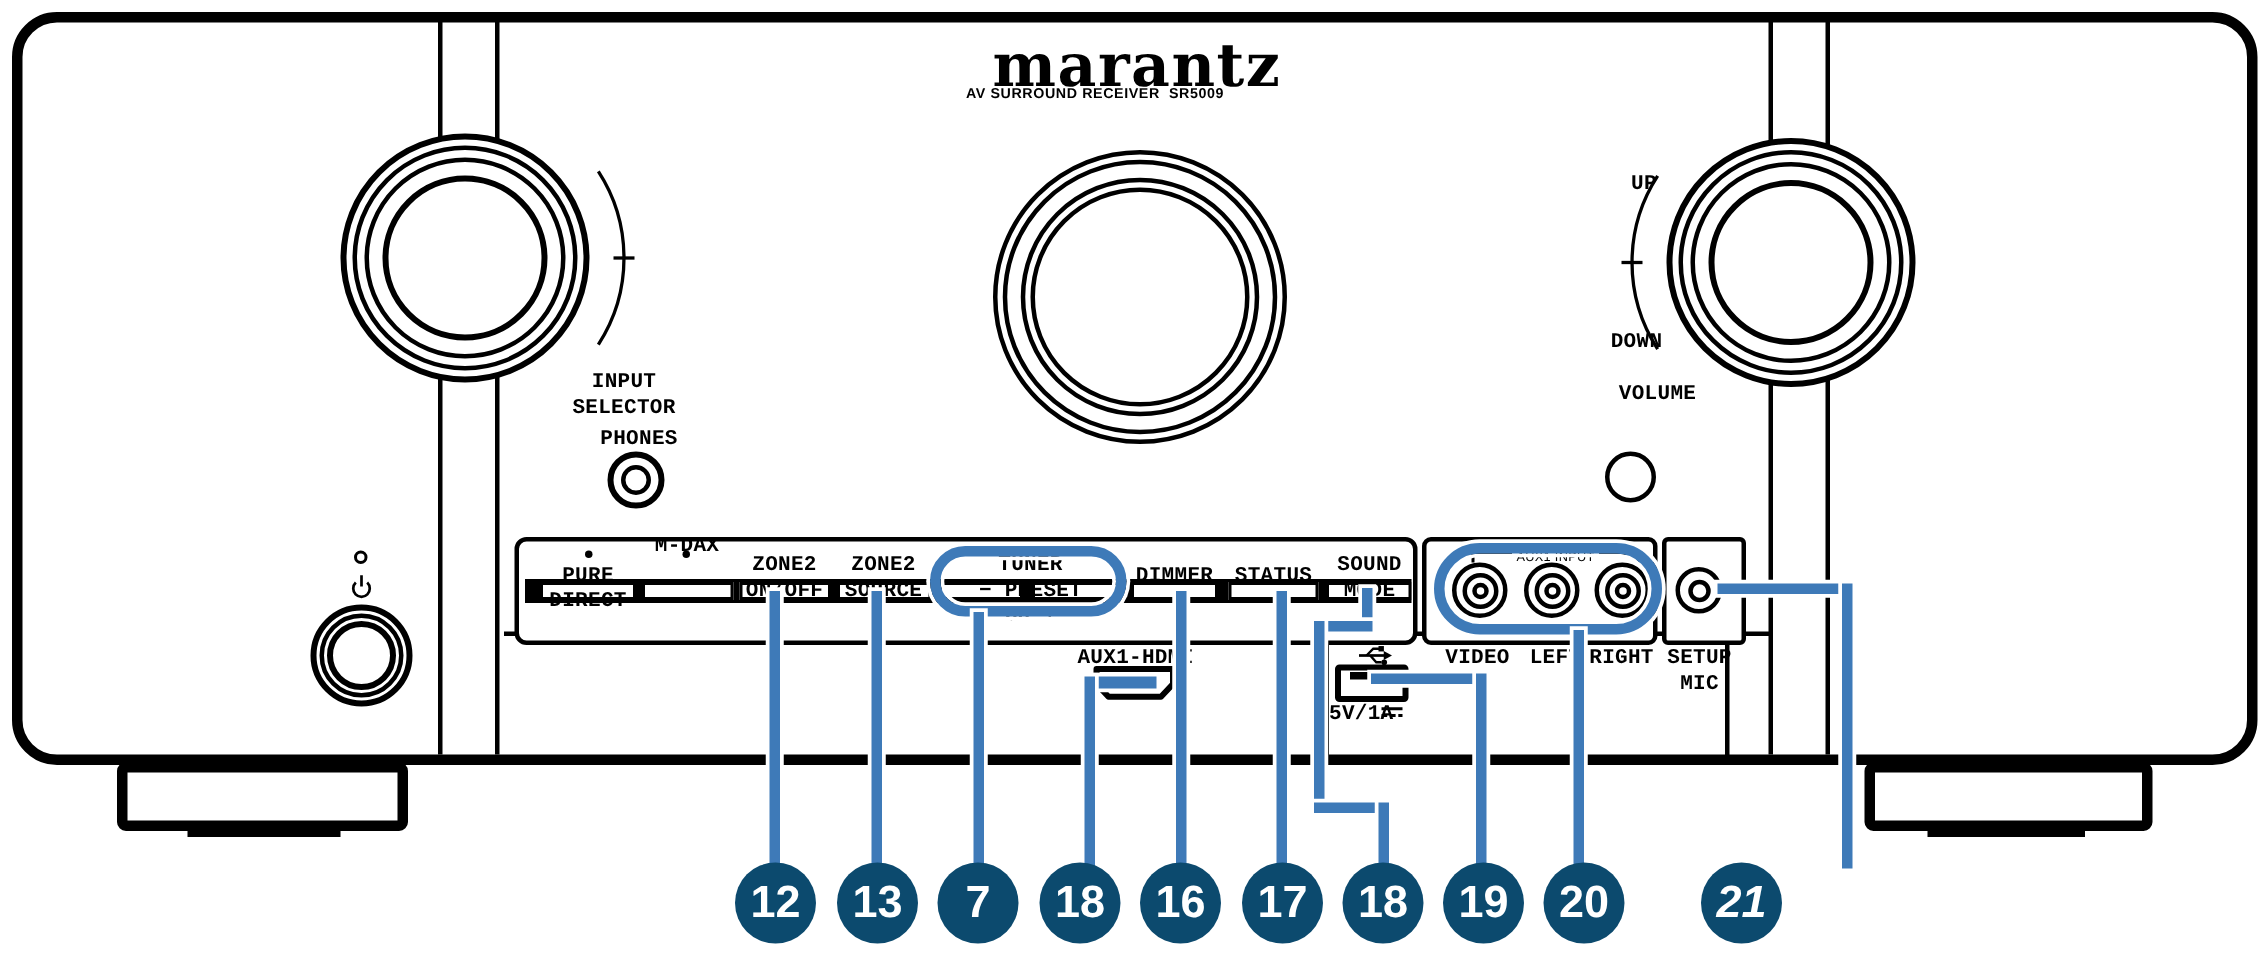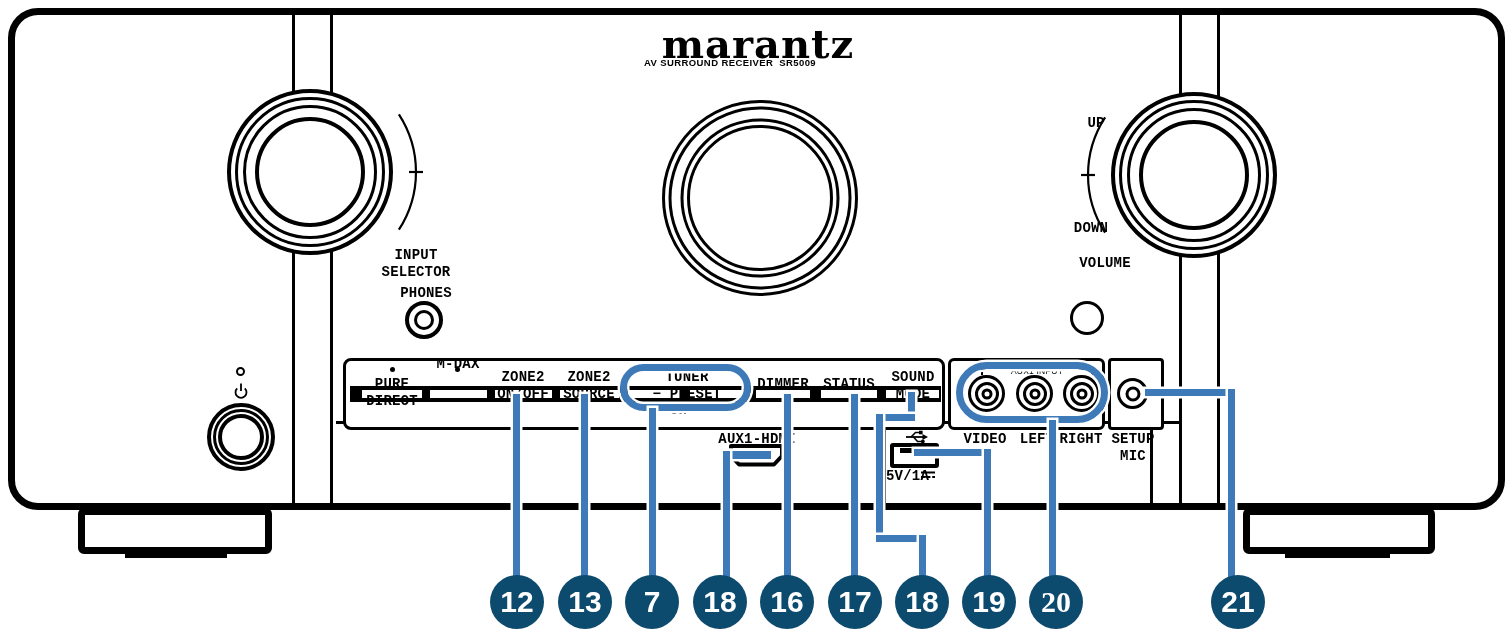--- a/index.html
+++ b/index.html
@@ -216,16 +216,16 @@
   <div class="blue" style="left:1228px;top:389px;width:7px;height:190px;"></div>
 
   <div class="co" style="left:490px;">12</div>
   <div class="co" style="left:558px;">13</div>
   <div class="co" style="left:625px;">7</div>
   <div class="co" style="left:693px;">18</div>
   <div class="co" style="left:760px;">16</div>
   <div class="co" style="left:828px;">17</div>
   <div class="co" style="left:895px;">18</div>
   <div class="co" style="left:962px;">19</div>
-  <div class="co" style="left:1029px;font-family:Liberation Serif, serif;">20</div>
-  <div class="co" style="left:1211px;">21</div>
+  <div class="co" style="left:1029px;">20</div>
+  <div class="co" style="left:1134px;font-style:italic;">21</div>
 
 </div>
 
 </body></html>

